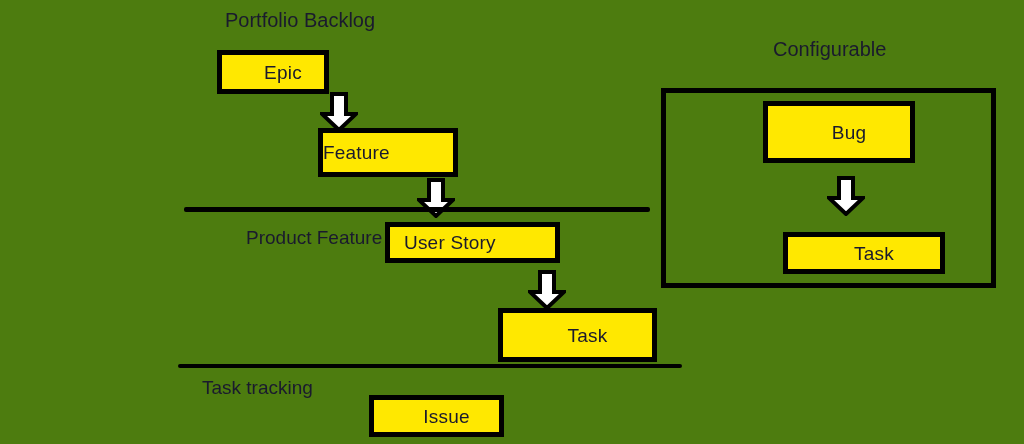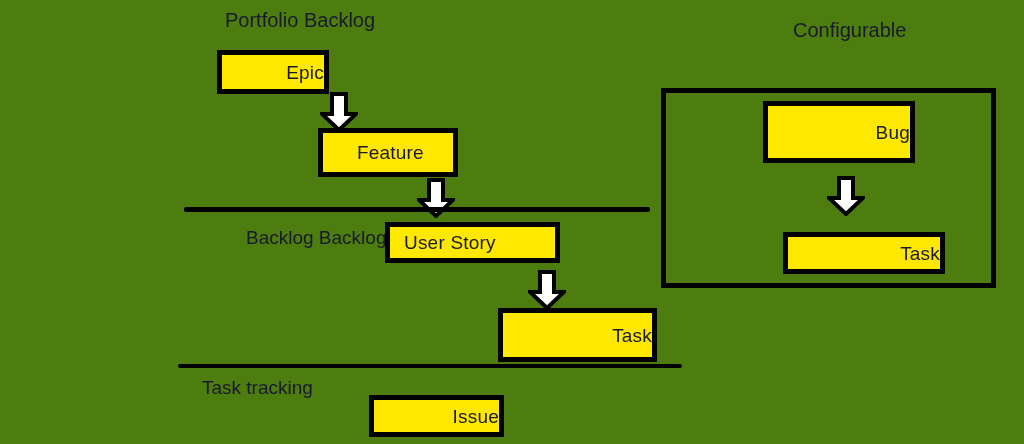--- a/index.html
+++ b/index.html
@@ -26,23 +26,23 @@
     box-sizing: border-box;
     display: flex;
     align-items: center;
     color: #1a1a2e;
     font-size: 19px;
     font-weight: 400;
     letter-spacing: 0.2px;
     line-height: 1;
     white-space: nowrap;
   }
-  .node.center { justify-content: flex-end; padding-left: 20px; }
+  .node.center { justify-content: center; padding-left: 20px; }
   .node.lead   { justify-content: flex-start; padding-left: 14px; text-align: right; }
-  .node.lead-sm{ justify-content: flex-start; padding-left: 34px; }
+  .node.lead-sm{ justify-content: flex-start; }
 
   
   .lane-rule {
     position: absolute;
     background: #000000;
     height: 5px;
     border-radius: 2px;
   }
   .lane-rule.thin { height: 4px; }
 
@@ -80,21 +80,21 @@
     box-sizing: border-box;
   }
 </style>
 </head>
 <body>
 
 <div id="canvas">
 
   <div class="heading" style="left:225px; top:10px;">Portfolio Backlog</div>
 
-  <div class="heading" style="left:773px; top:20px;margin-left:20px;">Configurable</div>
+  <div class="heading" style="left:773px; top:39px;">Configurable</div>
 
   <div class="node center" style="left:217px; top:50px; width:112px; height:44px;">
     <span>Epic</span>
   </div>
 
   <div class="arrow" style="left:320px; top:92px;">
     <svg viewBox="0 0 38 40" xmlns="http://www.w3.org/2000/svg">
       <path d="M12 2 H26 V22 H36 L19 38 L2 22 H12 Z" fill="#ffffff" stroke="#000000" stroke-width="4" stroke-linejoin="miter"></path>
     </svg>
   </div>
@@ -104,21 +104,21 @@
   </div>
 
   <div class="arrow" style="left:417px; top:178px;">
     <svg viewBox="0 0 38 40" xmlns="http://www.w3.org/2000/svg">
       <path d="M12 2 H26 V22 H36 L19 38 L2 22 H12 Z" fill="#ffffff" stroke="#000000" stroke-width="4" stroke-linejoin="miter"></path>
     </svg>
   </div>
 
   <div class="lane-rule" style="left:184px; top:207px; width:466px;"></div>
 
-  <div class="lane-label" style="left:246px; top:228px;">Backlog Backlog</div>
+  <div class="lane-label" style="left:246px; top:228px;">Product Feature</div>
 
   <div class="node lead" style="left:385px; top:222px; width:175px; height:41px;">
     <span>User Story</span>
   </div>
 
   <div class="arrow" style="left:528px; top:270px;">
     <svg viewBox="0 0 38 40" xmlns="http://www.w3.org/2000/svg">
       <path d="M12 2 H26 V22 H36 L19 38 L2 22 H12 Z" fill="#ffffff" stroke="#000000" stroke-width="4" stroke-linejoin="miter"></path>
     </svg>
   </div>

